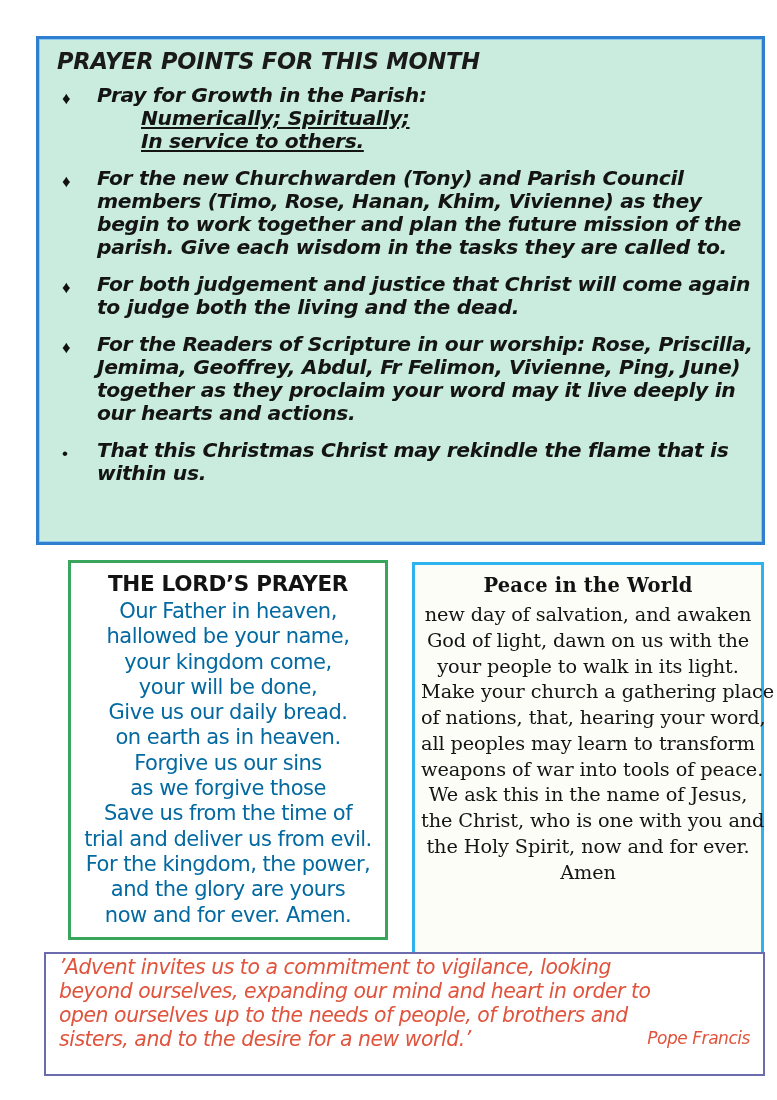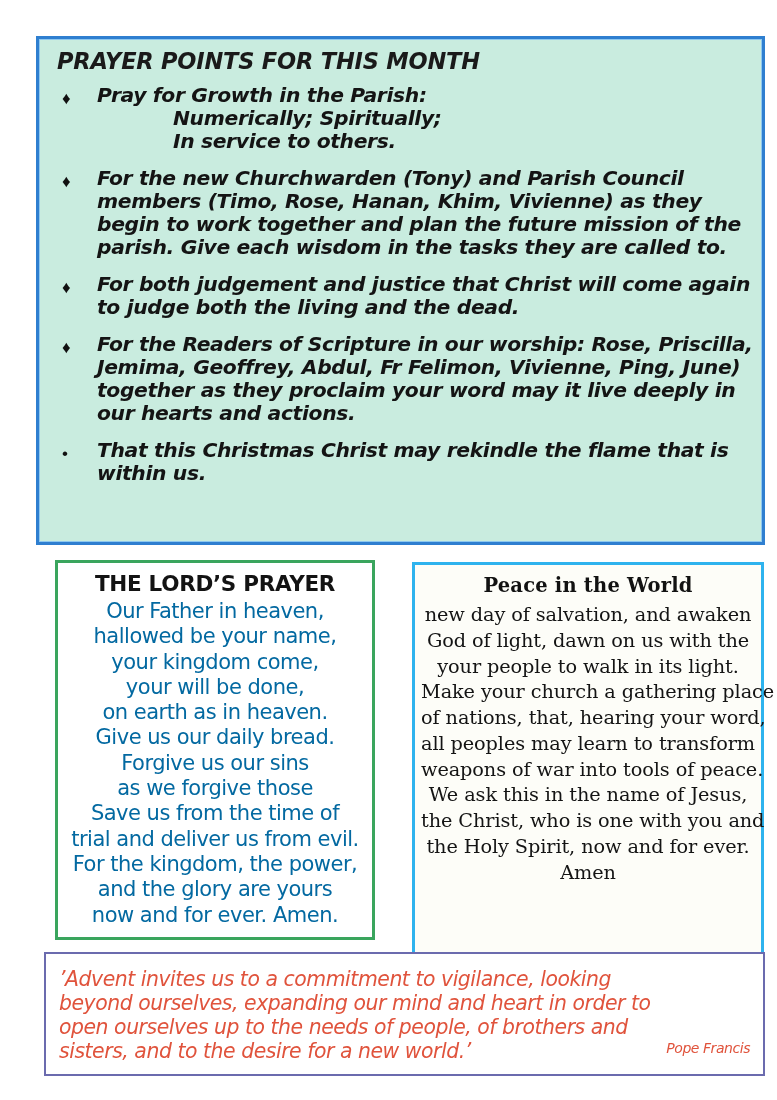--- a/index.html
+++ b/index.html
@@ -61,27 +61,28 @@
     font-family: "DejaVu Sans", sans-serif;
     font-weight: bold;
     font-style: italic;
     font-size: 20.3px;
     line-height: 1.135;
     color: #141414;
     letter-spacing: -0.35px;
   }
   .pp-subline {
     display: block;
-    margin-left: 76px;
+    margin-left: 44px;
+    text-decoration: underline;
   }
 
   
   #lords-prayer-box {
     position: absolute;
-    left: 55px;
+    left: 68px;
     top: 560px;
     width: 320px;
     height: 380px;
     box-sizing: border-box;
     background: #ffffff;
     border: 3px solid #3aa55d;
     text-align: center;
     padding: 6px 4px 0 4px;
   }
   #lords-prayer-title {
@@ -141,38 +142,38 @@
   
   #quote-box {
     position: absolute;
     left: 44px;
     top: 952px;
     width: 721px;
     height: 124px;
     box-sizing: border-box;
     background: #ffffff;
     border: 2px solid #6b6bae;
-    padding: 14px 12px 0 13px;
+    padding: 2px 12px 0 13px;
   }
   #quote-text {
     font-family: "DejaVu Sans", sans-serif;
     font-style: italic;
     font-size: 20.4px;
     line-height: 1.17;
     color: #e0533c;
     letter-spacing: -0.45px;
   }
   #quote-text .q-line {
     display: block;
     white-space: nowrap;
   }
   #quote-attribution {
     font-family: "DejaVu Sans", sans-serif;
     font-style: italic;
-    font-size: 14px;
+    font-size: 17px;
     color: #e0533c;
     letter-spacing: -0.45px;
     text-align: right;
     margin-top: -23.9px;
     padding-right: 1px;
     white-space: nowrap;
   }
 </style>
 </head>
 <body>
@@ -205,22 +206,22 @@
   </div>
 </section>
 
 <section id="lords-prayer-box">
   <h2 id="lords-prayer-title">THE LORD’S PRAYER</h2>
   <div id="lords-prayer-body">
       <span class="lp-line">Our Father in heaven,</span>
       <span class="lp-line">hallowed be your name,</span>
       <span class="lp-line">your kingdom come,</span>
       <span class="lp-line">your will be done,</span>
+      <span class="lp-line">Give us our daily bread.</span>
       <span class="lp-line">on earth as in heaven.</span>
-      <span class="lp-line">Give us our daily bread.</span>
       <span class="lp-line">Forgive us our sins</span>
       <span class="lp-line">as we forgive those</span>
       <span class="lp-line">Save us from the time of</span>
       <span class="lp-line">trial and deliver us from evil.</span>
       <span class="lp-line">For the kingdom, the power,</span>
       <span class="lp-line">and the glory are yours</span>
       <span class="lp-line">now and for ever. Amen.</span>
     </div>
 </section>
 

